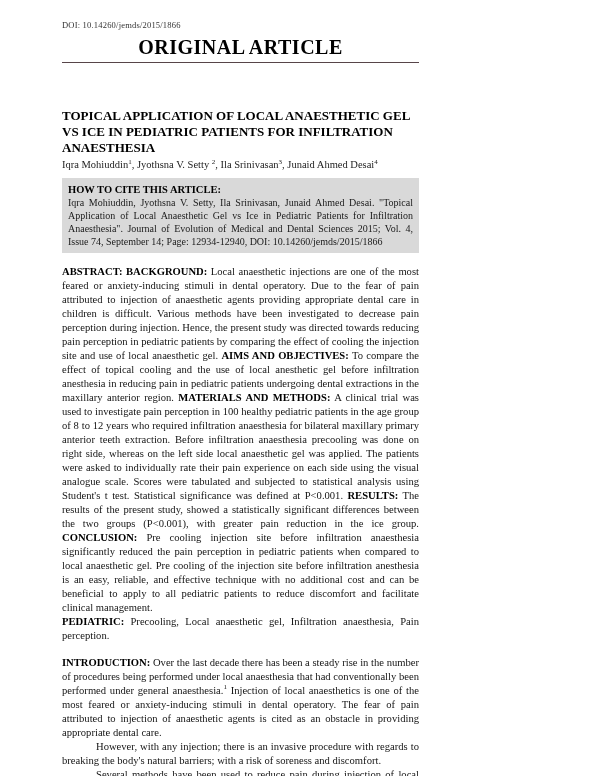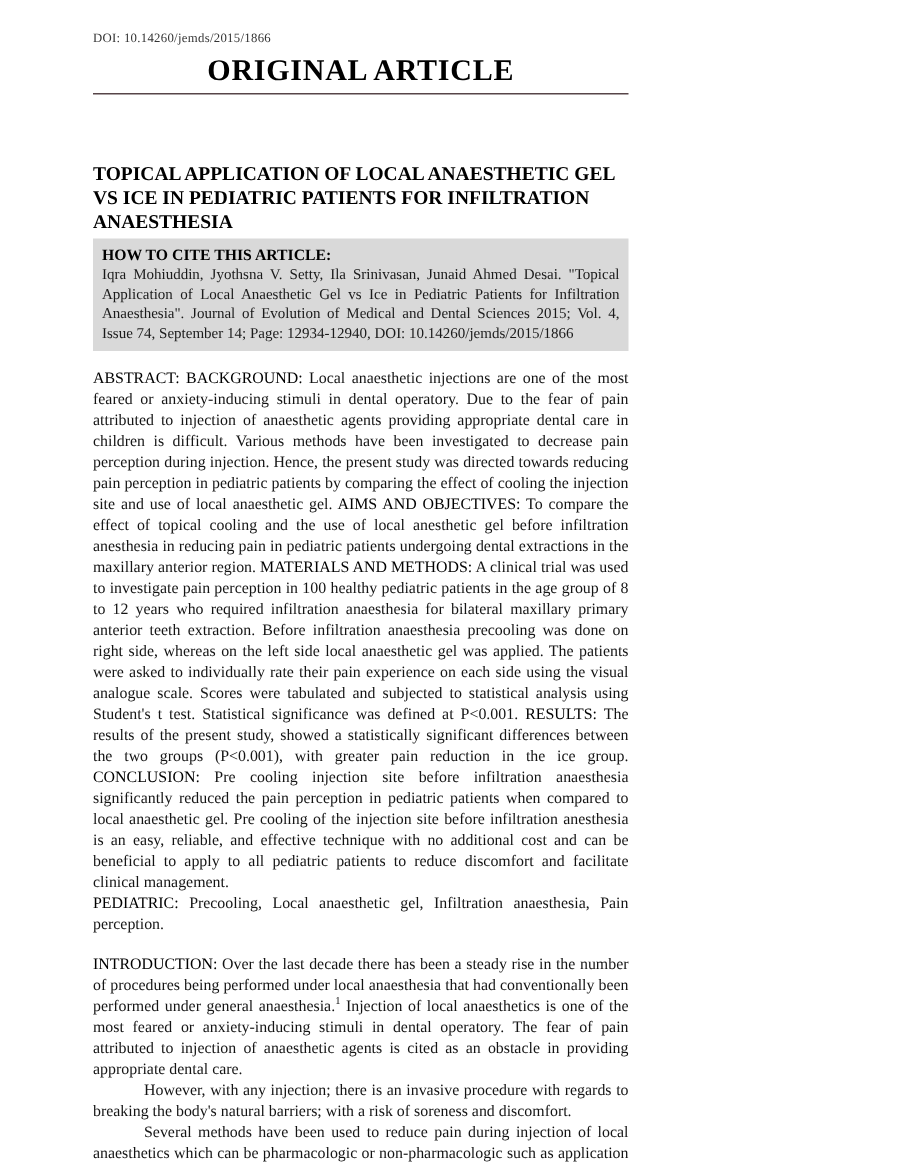--- a/index.html
+++ b/index.html
@@ -96,36 +96,37 @@
     height: 4px;
     background: #6e2e35;
     margin-bottom: 2px;
   }
   .footer-row {
     display: flex;
     justify-content: space-between;
     font-size: 9px;
     color: #222;
   }
-  b { font-weight: normal; color: #000; }
+  b { font-weight: bold; color: #000; }
 </style>
 </head>
 <body>
 
 <div class="page">
 
   <div class="doi-line">DOI: 10.14260/jemds/2015/1866</div>
 
   <div class="banner">ORIGINAL ARTICLE</div>
 
   <div class="rule-double"></div>
   <div class="rule-thick"></div>
 
   <div class="article-title">TOPICAL APPLICATION OF LOCAL ANAESTHETIC GEL VS ICE IN PEDIATRIC PATIENTS FOR INFILTRATION ANAESTHESIA</div>
 
+  <div class="authors">Iqra Mohiuddin<sup>1</sup>, Jyothsna V. Setty <sup>2</sup>, Ila Srinivasan<sup>3</sup>, Junaid Ahmed Desai<sup>4</sup></div>
 
   <div class="cite-box">
     <div class="cite-heading">HOW TO CITE THIS ARTICLE:</div>
     <div class="cite-text">Iqra Mohiuddin, Jyothsna V. Setty, Ila Srinivasan, Junaid Ahmed Desai. "Topical Application of Local Anaesthetic Gel vs Ice in Pediatric Patients for Infiltration Anaesthesia". Journal of Evolution of Medical and Dental Sciences 2015; Vol. 4, Issue 74, September 14; Page: 12934-12940, DOI: 10.14260/jemds/2015/1866</div>
   </div>
 
   <div class="body-text abstract-block"><b>ABSTRACT: BACKGROUND:</b> Local anaesthetic injections are one of the most feared or anxiety-inducing stimuli in dental operatory. Due to the fear of pain attributed to injection of anaesthetic agents providing appropriate dental care in children is difficult. Various methods have been investigated to decrease pain perception during injection. Hence, the present study was directed towards reducing pain perception in pediatric patients by comparing the effect of cooling the injection site and use of local anaesthetic gel. <b>AIMS AND OBJECTIVES:</b> To compare the effect of topical cooling and the use of local anesthetic gel before infiltration anesthesia in reducing pain in pediatric patients undergoing dental extractions in the maxillary anterior region. <b>MATERIALS AND METHODS:</b> A clinical trial was used to investigate pain perception in 100 healthy pediatric patients in the age group of 8 to 12 years who required infiltration anaesthesia for bilateral maxillary primary anterior teeth extraction. Before infiltration anaesthesia precooling was done on right side, whereas on the left side local anaesthetic gel was applied. The patients were asked to individually rate their pain experience on each side using the visual analogue scale. Scores were tabulated and subjected to statistical analysis using Student's t test. Statistical significance was defined at P&lt;0.001. <b>RESULTS:</b> The results of the present study, showed a statistically significant differences between the two groups (P&lt;0.001), with greater pain reduction in the ice group. <b>CONCLUSION:</b> Pre cooling injection site before infiltration anaesthesia significantly reduced the pain perception in pediatric patients when compared to local anaesthetic gel. Pre cooling of the injection site before infiltration anesthesia is an easy, reliable, and effective technique with no additional cost and can be beneficial to apply to all pediatric patients to reduce discomfort and facilitate clinical management.</div>
 
   <div class="body-text keywords-line"><b>PEDIATRIC:</b> Precooling, Local anaesthetic gel, Infiltration anaesthesia, Pain perception.</div>
 

